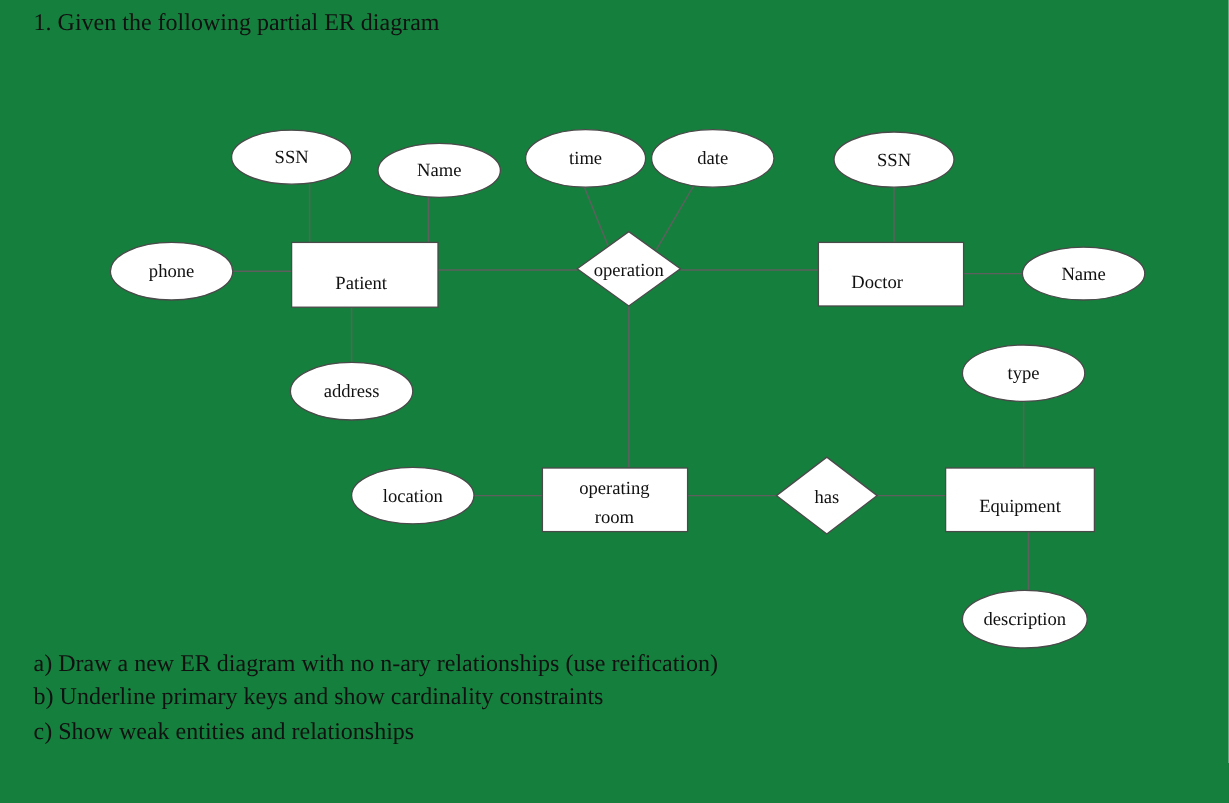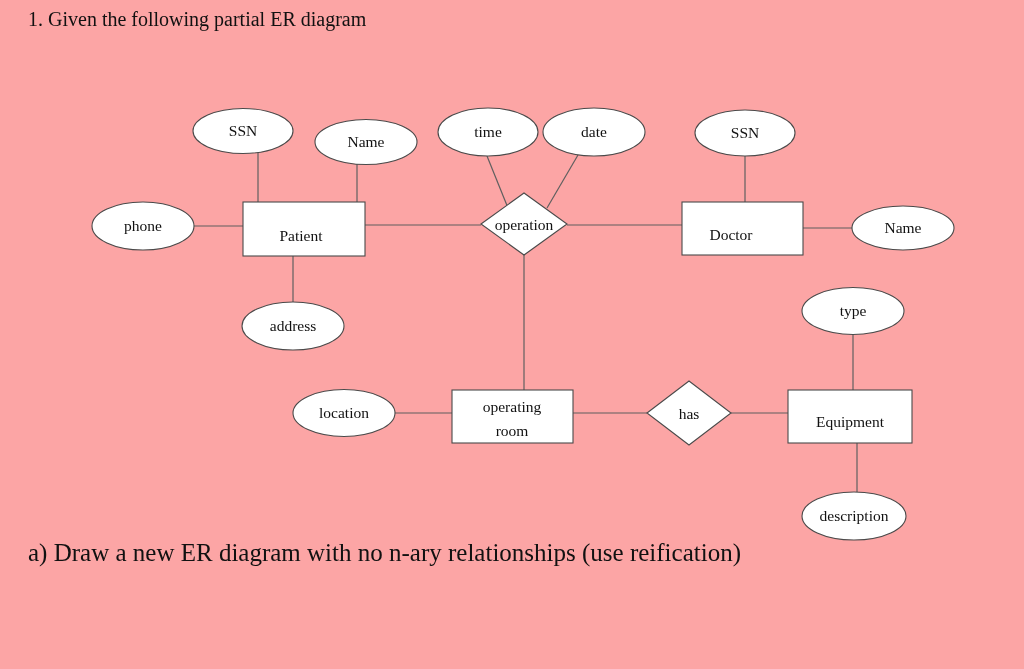--- a/index.html
+++ b/index.html
@@ -4,37 +4,37 @@
 <style>
   html, body {
     margin: 0;
     padding: 0;
     background: #ffffff;
   }
   .page {
     position: relative;
     width: 1024px;
     height: 669px;
-    background: #fca5a5;
+    background: #15803d;
     font-family: "Liberation Serif", serif;
     color: #111111;
     overflow: hidden;
   }
   .title {
     position: absolute;
     left: 28px;
     top: 8px;
     font-size: 20px;
     white-space: nowrap;
   }
   .questions {
     position: absolute;
     left: 28px;
     top: 539px;
-    font-size: 25px;
+    font-size: 20px;
     line-height: 28.3px;
     white-space: nowrap;
   }
   svg.diagram {
     position: absolute;
     left: 0;
     top: 0;
   }
   .shape {
     fill: #ffffff;
@@ -135,15 +135,17 @@
       <text class="node-label" x="512" y="412">operating</text>
       <text class="node-label" x="512" y="436">room</text>
 
       <rect class="shape" x="788" y="390" width="124" height="53"></rect>
       <text class="node-label" x="850" y="427">Equipment</text>
     </g>
   </svg>
 
   <div class="questions">
     <div>a) Draw a new ER diagram with no n-ary relationships (use reification)</div>
+    <div>b) Underline primary keys and show cardinality constraints</div>
+    <div>c) Show weak entities and relationships</div>
   </div>
 
 </div>
 
 </body></html>

